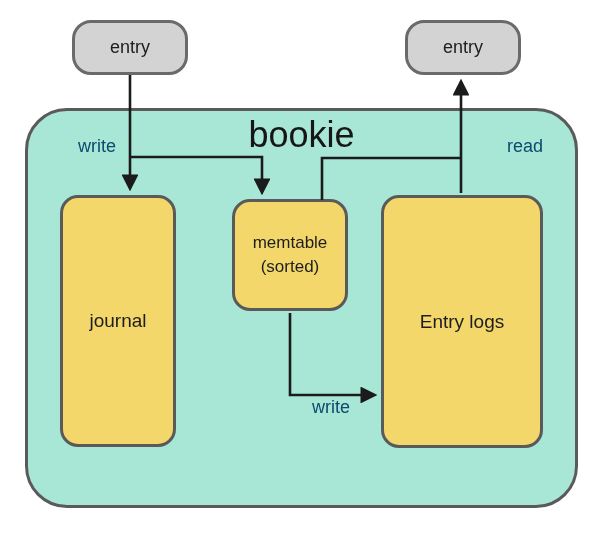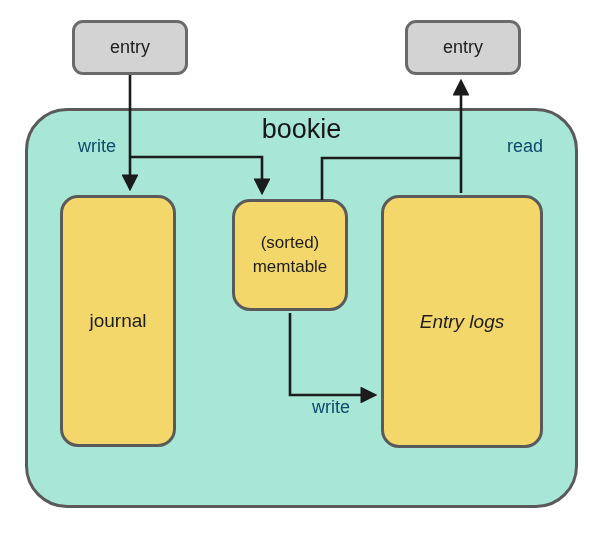--- a/index.html
+++ b/index.html
@@ -22,51 +22,51 @@
     align-items: center;
     justify-content: center;
     text-align: center;
     color: #1d1d1d;
   }
   .entry-box {
     width: 116px;
     height: 55px;
     background: #d3d3d3;
     border: 3px solid #6a6a6a;
-    border-radius: 11px;
+    border-radius: 19px;
     font-size: 18px;
   }
   .bookie-container {
     left: 25px;
     top: 108px;
     width: 553px;
     height: 400px;
     background: #a8e7d6;
     border: 3px solid #5a5a5a;
     border-radius: 42px;
   }
   .bookie-title {
     position: absolute;
     left: 25px;
     top: 114px;
     width: 553px;
     text-align: center;
-    font-size: 27px;
+    font-size: 36px;
     color: #161616;
   }
   .store-box {
     background: #f3d76b;
     border: 3px solid #5a5a5a;
     border-radius: 18px;
     font-size: 19px;
   }
   .journal-box   { left: 60px;  top: 195px; width: 116px; height: 252px; }
   .memtable-box  { left: 232px; top: 199px; width: 116px; height: 112px;
                    flex-direction: column; font-size: 17px; line-height: 1.4; }
-  .entrylogs-box { left: 381px; top: 195px; width: 162px; height: 253px; font-style: italic; }
+  .entrylogs-box { left: 381px; top: 195px; width: 162px; height: 253px; }
 
   .arrows-layer {
     position: absolute;
     left: 0; top: 0;
     width: 600px; height: 536px;
     pointer-events: none;
   }
   .edge-label {
     position: absolute;
     transform: translate(-50%, -50%);
@@ -93,22 +93,22 @@
 
   <div class="box bookie-container"></div>
 
   <div class="bookie-title">bookie</div>
 
   <div class="box store-box journal-box">
     <span>journal</span>
   </div>
 
   <div class="box store-box memtable-box">
+    <span>memtable</span>
     <span>(sorted)</span>
-    <span>memtable</span>
   </div>
 
   <div class="box store-box entrylogs-box">
     <span>Entry logs</span>
   </div>
 
   <svg class="arrows-layer" viewBox="0 0 600 536" xmlns="http://www.w3.org/2000/svg">
     <defs>
       <marker id="arrowhead" viewBox="0 0 10 10" refX="8" refY="5" markerWidth="6.5" markerHeight="6.5" orient="auto-start-reverse">
         <path d="M0,0 L10,5 L0,10 z" fill="#1b1b1b"></path>

